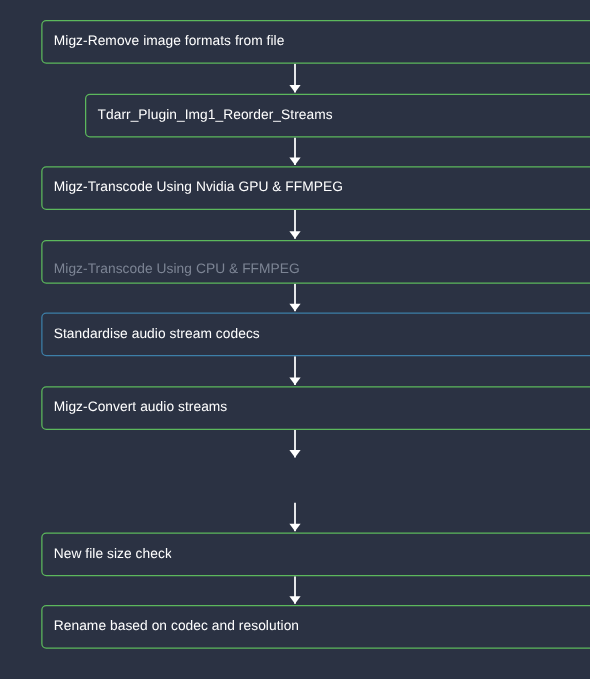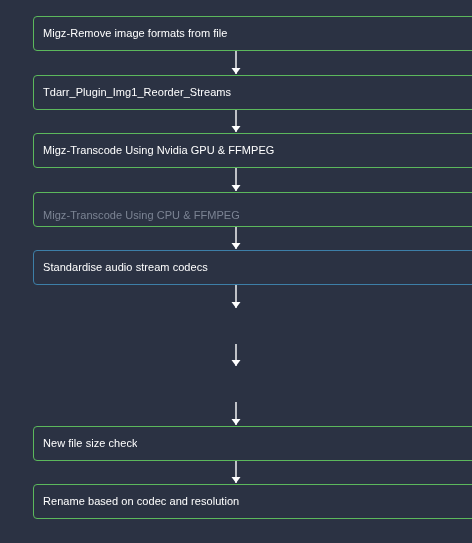--- a/index.html
+++ b/index.html
@@ -78,21 +78,21 @@
       <div class="node">
         <span class="node-label">Migz-Remove image formats from file</span>
       </div>
     </div>
     <div class="connector" style="top: 51px; height: 24px;">
       <svg width="472" height="24">
         <line x1="236" y1="0" x2="236" y2="23" stroke="#ffffff" stroke-width="1.4"></line>
         <path d="M231.5,17 L236,23 L240.5,17 Z" fill="#ffffff"></path>
       </svg>
     </div>
-    <div class="node-wrap" style="top: 75px;">
+    <div class="node-wrap" style="top: 75px; margin-left: 35px;">
       <div class="node">
         <span class="node-label">Tdarr_Plugin_Img1_Reorder_Streams</span>
       </div>
     </div>
     <div class="connector" style="top: 110px; height: 23px;">
       <svg width="472" height="23">
         <line x1="236" y1="0" x2="236" y2="22" stroke="#ffffff" stroke-width="1.4"></line>
         <path d="M231.5,16 L236,22 L240.5,16 Z" fill="#ffffff"></path>
       </svg>
     </div>
@@ -122,20 +122,25 @@
       <div class="node accent-blue">
         <span class="node-label">Standardise audio stream codecs</span>
       </div>
     </div>
     <div class="connector" style="top: 285px; height: 24px;">
       <svg width="472" height="24">
         <line x1="236" y1="0" x2="236" y2="23" stroke="#ffffff" stroke-width="1.4"></line>
         <path d="M231.5,17 L236,23 L240.5,17 Z" fill="#ffffff"></path>
       </svg>
     </div>
+    <div class="node-wrap" style="top: 309px;">
+      <div class="node">
+        <span class="node-label">Migz-Convert audio streams</span>
+      </div>
+    </div>
     <div class="connector" style="top: 344px; height: 23px;">
       <svg width="472" height="23">
         <line x1="236" y1="0" x2="236" y2="22" stroke="#ffffff" stroke-width="1.4"></line>
         <path d="M231.5,16 L236,22 L240.5,16 Z" fill="#ffffff"></path>
       </svg>
     </div>
     <div class="connector" style="top: 402px; height: 24px;">
       <svg width="472" height="24">
         <line x1="236" y1="0" x2="236" y2="23" stroke="#ffffff" stroke-width="1.4"></line>
         <path d="M231.5,17 L236,23 L240.5,17 Z" fill="#ffffff"></path>

